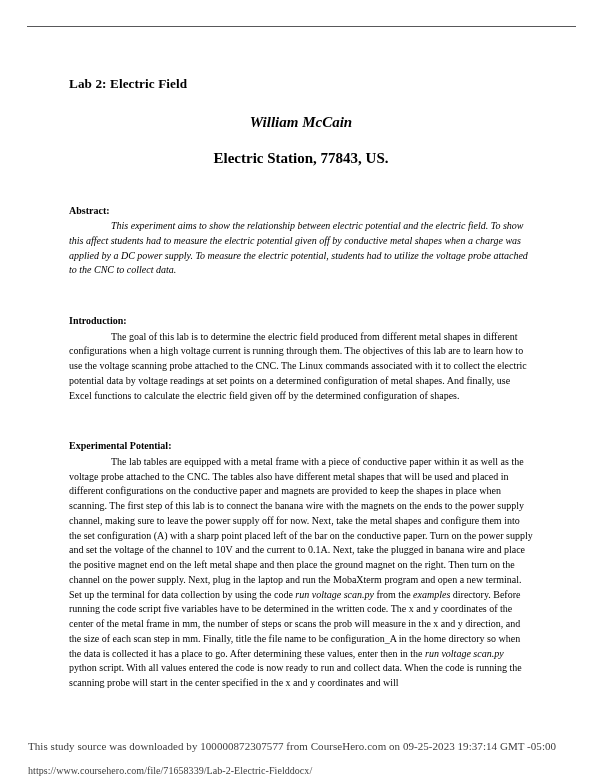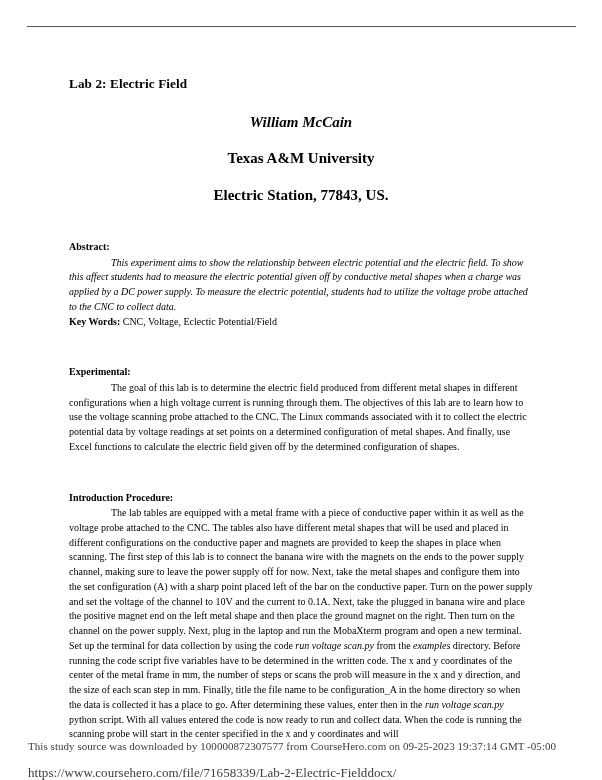--- a/index.html
+++ b/index.html
@@ -104,63 +104,61 @@
     color: #3c3c3c;
   }
   .footer-download {
     top: 740px;
     font-size: 11px;
     letter-spacing: 0.05px;
     white-space: nowrap;
   }
   .footer-url {
     top: 765px;
-    font-size: 13px;
+    font-size: 10px;
     letter-spacing: 0.05px;
     white-space: nowrap;
     color: #3c3c3c;
     text-decoration: none;
   }
 </style>
 </head>
 <body>
 
 <div class="page">
 
   <div class="top-rule"></div>
 
   <div class="content">
 
     <h1 class="doc-title">Lab 2:  Electric Field</h1>
 
     <div class="author-block">
       <div class="author-line is-italic">William McCain</div>
-      <div class="author-line">Texas A&amp;M University</div>
       <div class="author-line">Electric Station, 77843, US.</div>
     </div>
 
     <div class="gap-abstract"></div>
 
     <div class="section">
       <div class="section-heading">Abstract:</div>
       <p class="para italic indent-first">This experiment aims to show the relationship between electric potential and the electric field. To show this affect students had to measure the electric potential given off by conductive metal shapes when a charge was applied by a DC power supply. To measure the electric potential, students had to utilize the voltage probe attached to the CNC to collect data.</p>
-      <p class="para"><span class="kw-label">Key Words:</span><span> CNC, Voltage, Eclectic Potential/Field</span></p>
     </div>
 
     <div class="gap-intro"></div>
 
     <div class="section">
-      <div class="section-heading">Experimental:</div>
+      <div class="section-heading">Introduction:</div>
       <p class="para indent-first">The goal of this lab is to determine the electric field produced from different metal shapes in different configurations when a high voltage current is running through them. The objectives of this lab are to learn how to use the voltage scanning probe attached to the CNC. The Linux commands associated with it to collect the electric potential data by voltage readings at set points on a determined configuration of metal shapes. And finally, use Excel functions to calculate the electric field given off by the determined configuration of shapes.</p>
     </div>
 
     <div class="gap-proc"></div>
 
     <div class="section">
-      <div class="section-heading">Introduction Procedure:</div>
+      <div class="section-heading">Experimental Potential:</div>
       <p class="para indent-first"><span>The lab tables are equipped with a metal frame with a piece of conductive paper within it as well as the voltage probe attached to the CNC. The tables also have different metal shapes that will be used and placed in different configurations on the conductive paper and magnets are provided to keep the shapes in place when scanning. The first step of this lab is to connect the banana wire with the magnets on the ends to the power supply channel, making sure to leave the power supply off for now. Next, take the metal shapes and configure them into the set configuration (A) with a sharp point placed left of the bar on the conductive paper. Turn on the power supply and set the voltage of the channel to 10V and the current to 0.1A. Next, take the plugged in banana wire and place the positive magnet end on the left metal shape and then place the ground magnet on the right. Then turn on the channel on the power supply. Next, plug in the laptop and run the MobaXterm program and open a new terminal. Set up the terminal for data collection by using the code </span><em class="code">run voltage scan.py</em><span> from the </span><em class="code">examples</em><span> directory. Before running the code script five variables have to be determined in the written code. The x and y coordinates of the center of the metal frame in mm, the number of steps or scans the prob will measure in the x and y direction, and the size of each scan step in mm. Finally, title the file name to be configuration_A in the home directory so when the data is collected it has a place to go. After determining these values, enter then in the </span><em class="code">run voltage scan.py</em><span> python script. With all values entered the code is now ready to run and collect data. When the code is running the scanning probe will start in the center specified in the x and y coordinates and will</span></p>
     </div>
 
   </div>
 
   <div class="footer footer-download">This study source was downloaded by 100000872307577 from CourseHero.com on 09-25-2023 19:37:14 GMT -05:00</div>
   <a class="footer footer-url">https://www.coursehero.com/file/71658339/Lab-2-Electric-Fielddocx/</a>
 
 </div>
 

